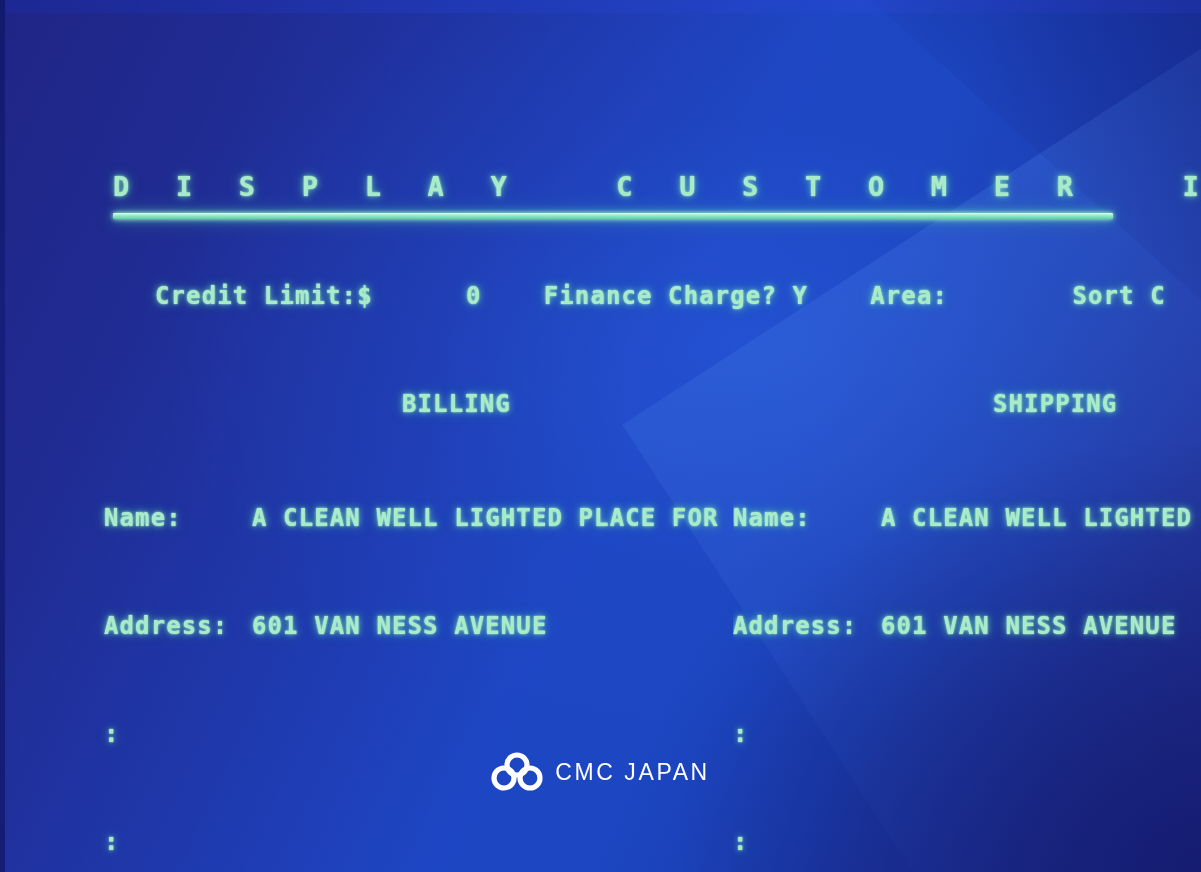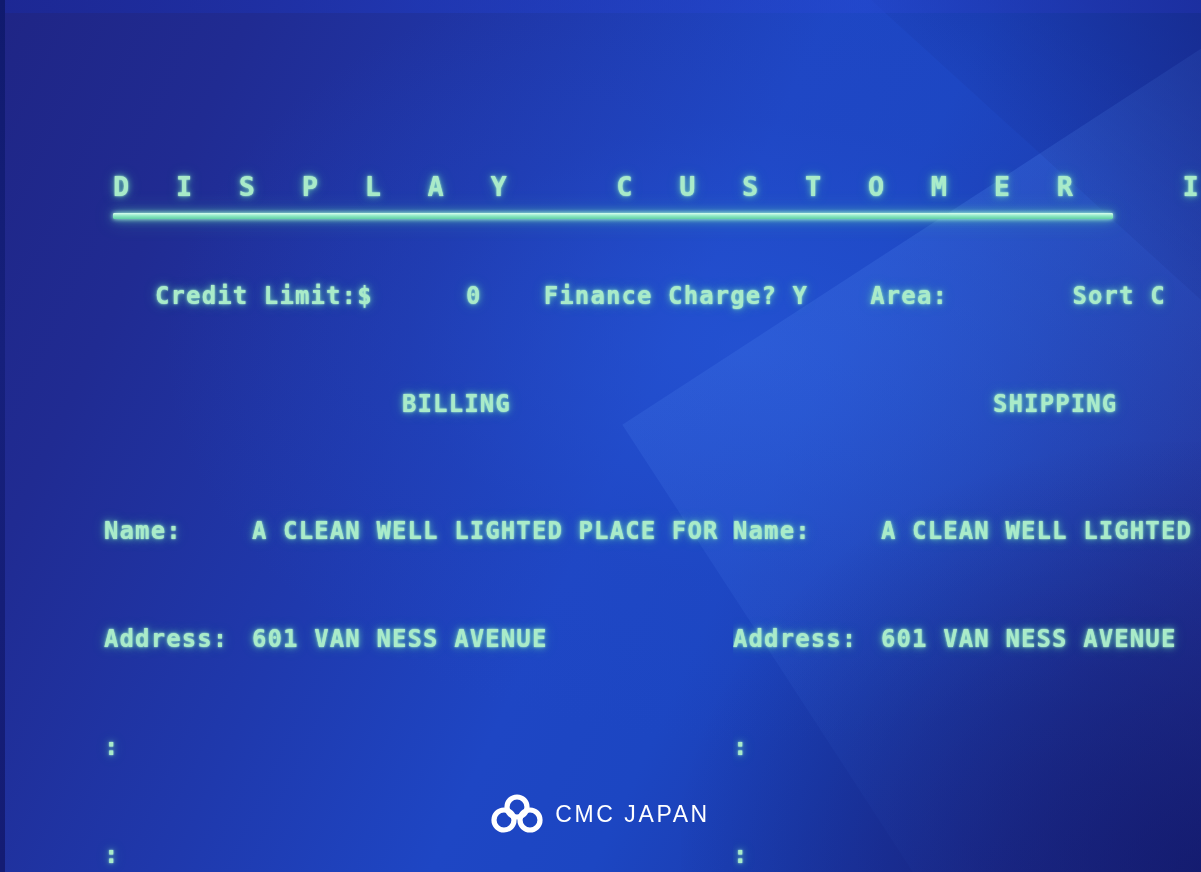--- a/index.html
+++ b/index.html
@@ -150,21 +150,21 @@
     position: absolute;
     font-size: 24px;
     line-height: 27px;
     letter-spacing: 1.1px;
   }
   #panel-billing  { left: 104px; top: 337px; }
   #panel-shipping { left: 733px; top: 337px; width: 470px; overflow: hidden; }
 
   .panel-heading {
     display: block;
-    margin-bottom: 19px;
+    margin-bottom: 6px;
   }
   #panel-billing .panel-heading  { padding-left: 298px; }
   #panel-shipping .panel-heading { padding-left: 260px; }
 
   .frow { display: block; height: 27px; }
   .flabel {
     display: inline-block;
     width: 148px;
   }
   .fvalue { display: inline-block; text-align: right; }
@@ -183,21 +183,21 @@
     text-shadow:
       0 0 10px rgba(255,255,255,0.85),
       0 0 26px rgba(225,238,255,0.55),
       0 0 52px rgba(190,215,255,0.30);
   }
 
   
   #footer-logo {
     position: absolute;
     left: 0; right: 0;
-    top: 794px;
+    top: 752px;
     display: flex;
     align-items: center;
     justify-content: center;
     gap: 12px;
   }
   #logo-mark { display: block; }
   #logo-word {
     color: #ffffff;
     font-family: "Liberation Sans", sans-serif;
     font-size: 23px;

